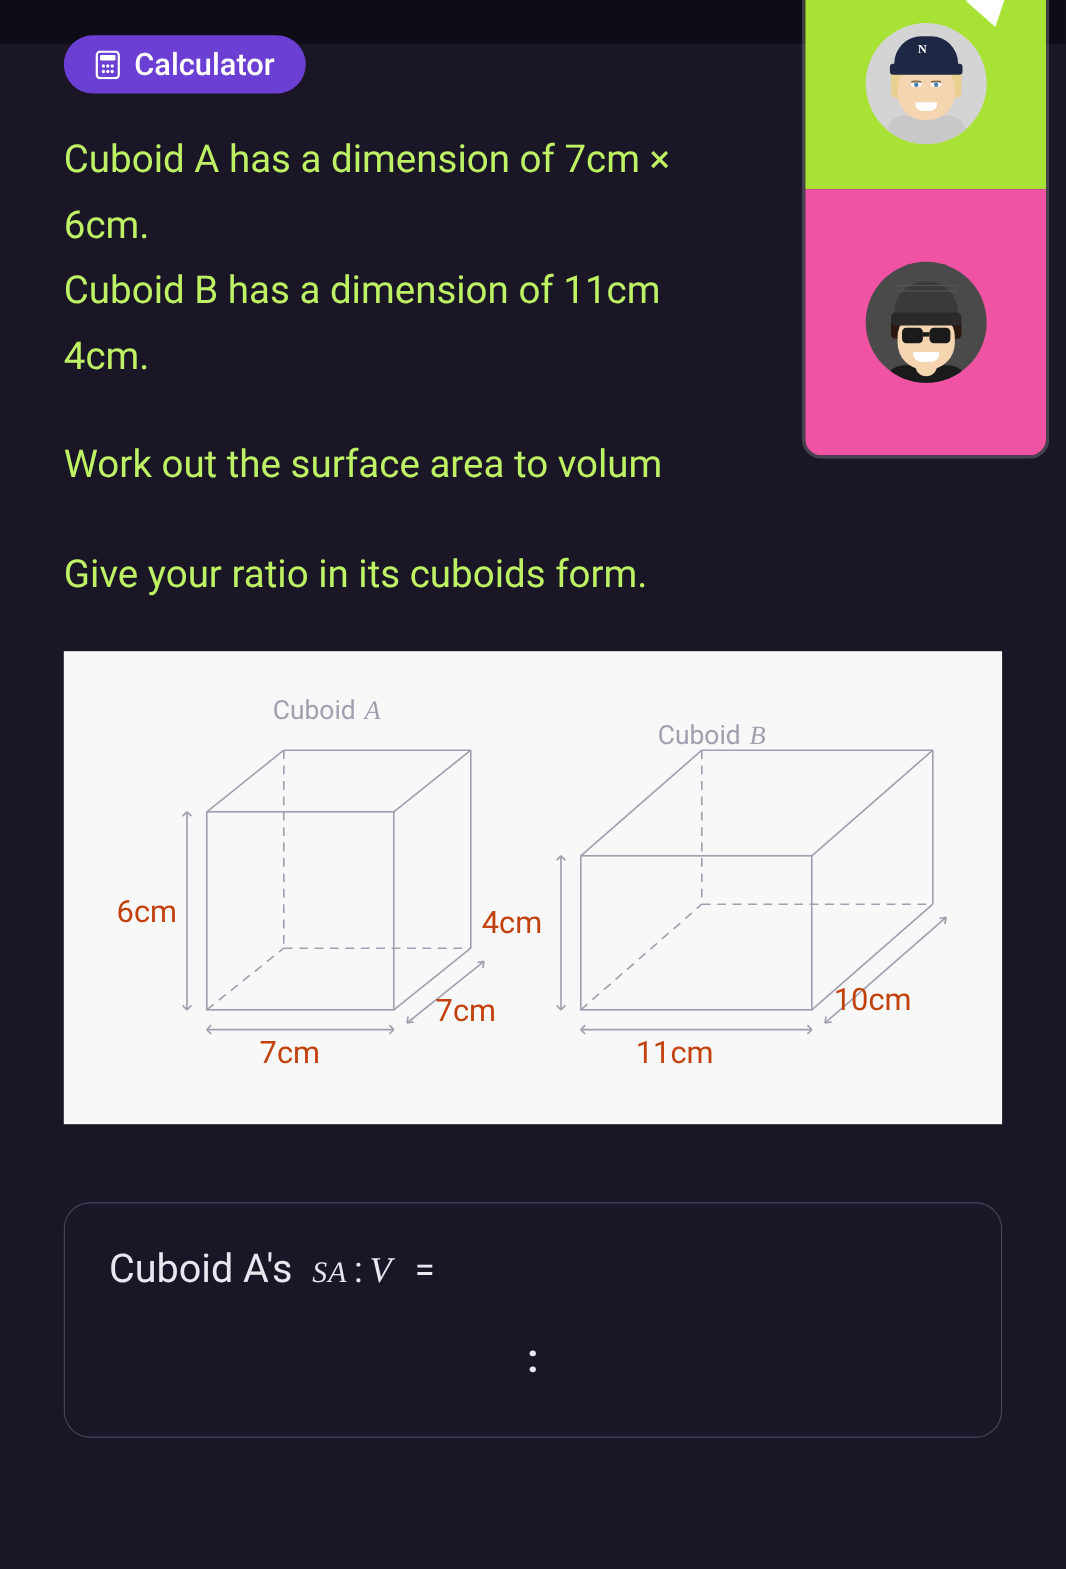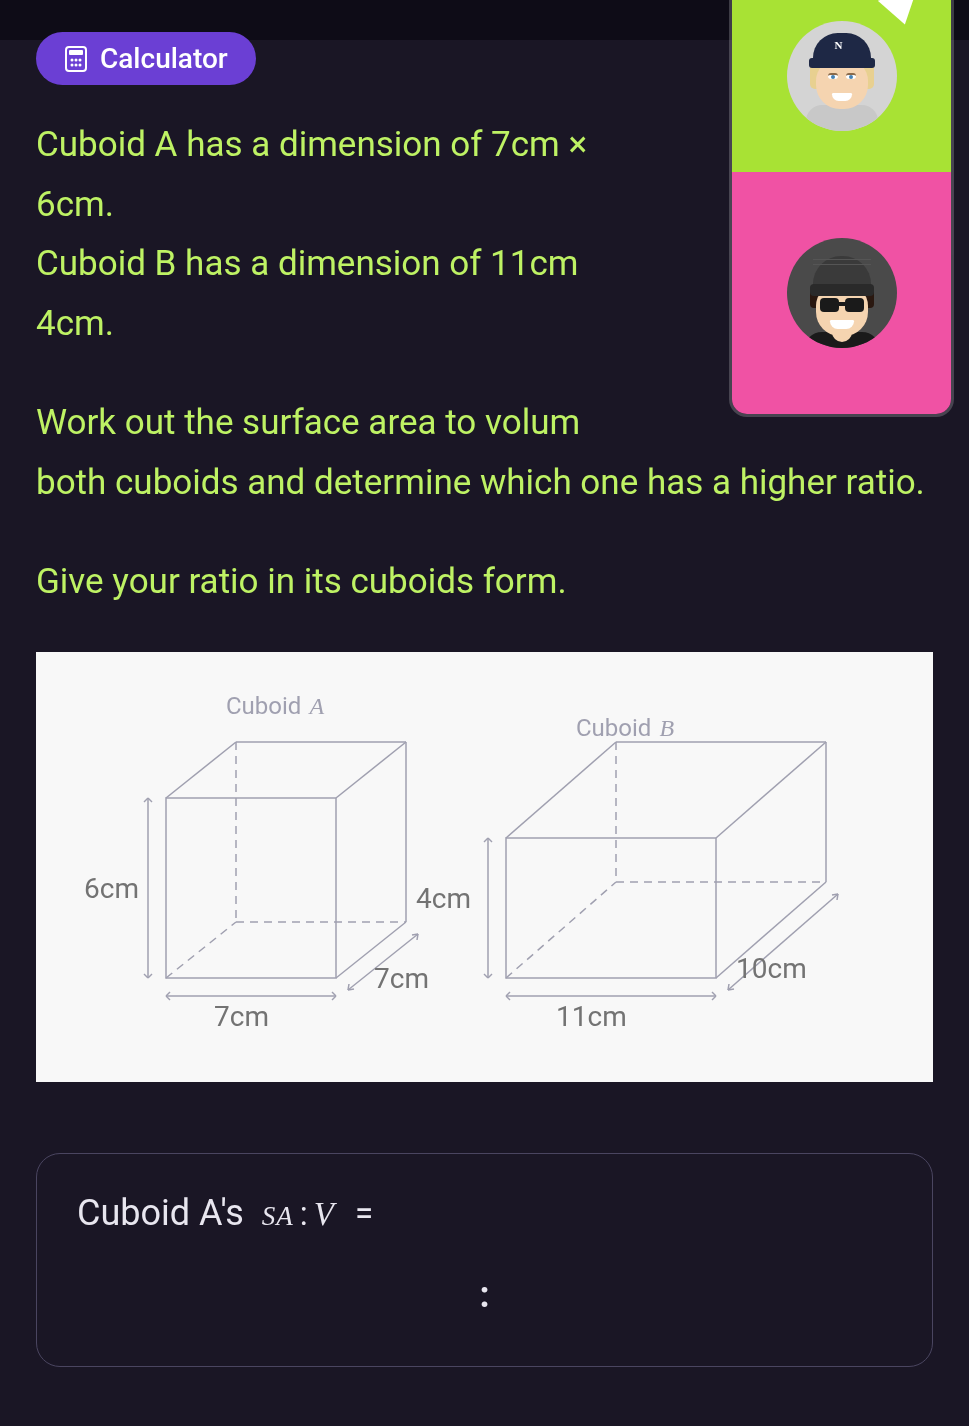--- a/index.html
+++ b/index.html
@@ -15,21 +15,21 @@
       height: 1426px;
       overflow: hidden;
       position: relative;
     }
     .top-bar {
       height: 40px;
       background-color: #0e0c17;
       width: 100%;
     }
     .main-content {
-      padding: 0 36px;
+      padding: 0 58px;
       position: relative;
     }
     .calculator-badge {
       display: inline-flex;
       align-items: center;
       background-color: #6b3fd4;
       color: white;
       padding: 10px 28px;
       border-radius: 30px;
       font-size: 28px;
@@ -72,21 +72,21 @@
       color: #a0a0b0;
       position: absolute;
     }
     .cuboid-label .italic {
       font-style: italic;
       font-family: serif;
       margin-left: 8px;
     }
     .dimension-label {
       font-size: 28px;
-      color: #737373;
+      color: #c2410c;
       position: absolute;
     }
     .answer-box {
       border: 1px solid #4a4560;
       border-radius: 24px;
       margin-top: 71px;
       padding: 38px 40px 50px 40px;
     }
     .answer-label {
       font-size: 36px;
@@ -461,21 +461,20 @@
     <span>Calculator</span>
   </div>
 
   <div class="question-text">
     <p>Cuboid A has a dimension of 7cm ×</p>
     <p>6cm.</p>
     <p>Cuboid B has a dimension of 11cm</p>
     <p>4cm.</p>
     <div class="spacer"></div>
     <p>Work out the surface area to volum</p>
-    <p>both cuboids and determine which one has a higher ratio.</p>
     <div class="spacer"></div>
     <p>Give your ratio in its cuboids form.</p>
   </div>
 
   <div class="diagram-container">
     <div class="diagram-inner">
       <div class="cuboid-label" style="top: 10px; left: 170px;">
         <span>Cuboid</span><span class="italic">A</span>
       </div>
       <div class="cuboid-label" style="top: 10px; left: 520px; margin-top: 22px;">

